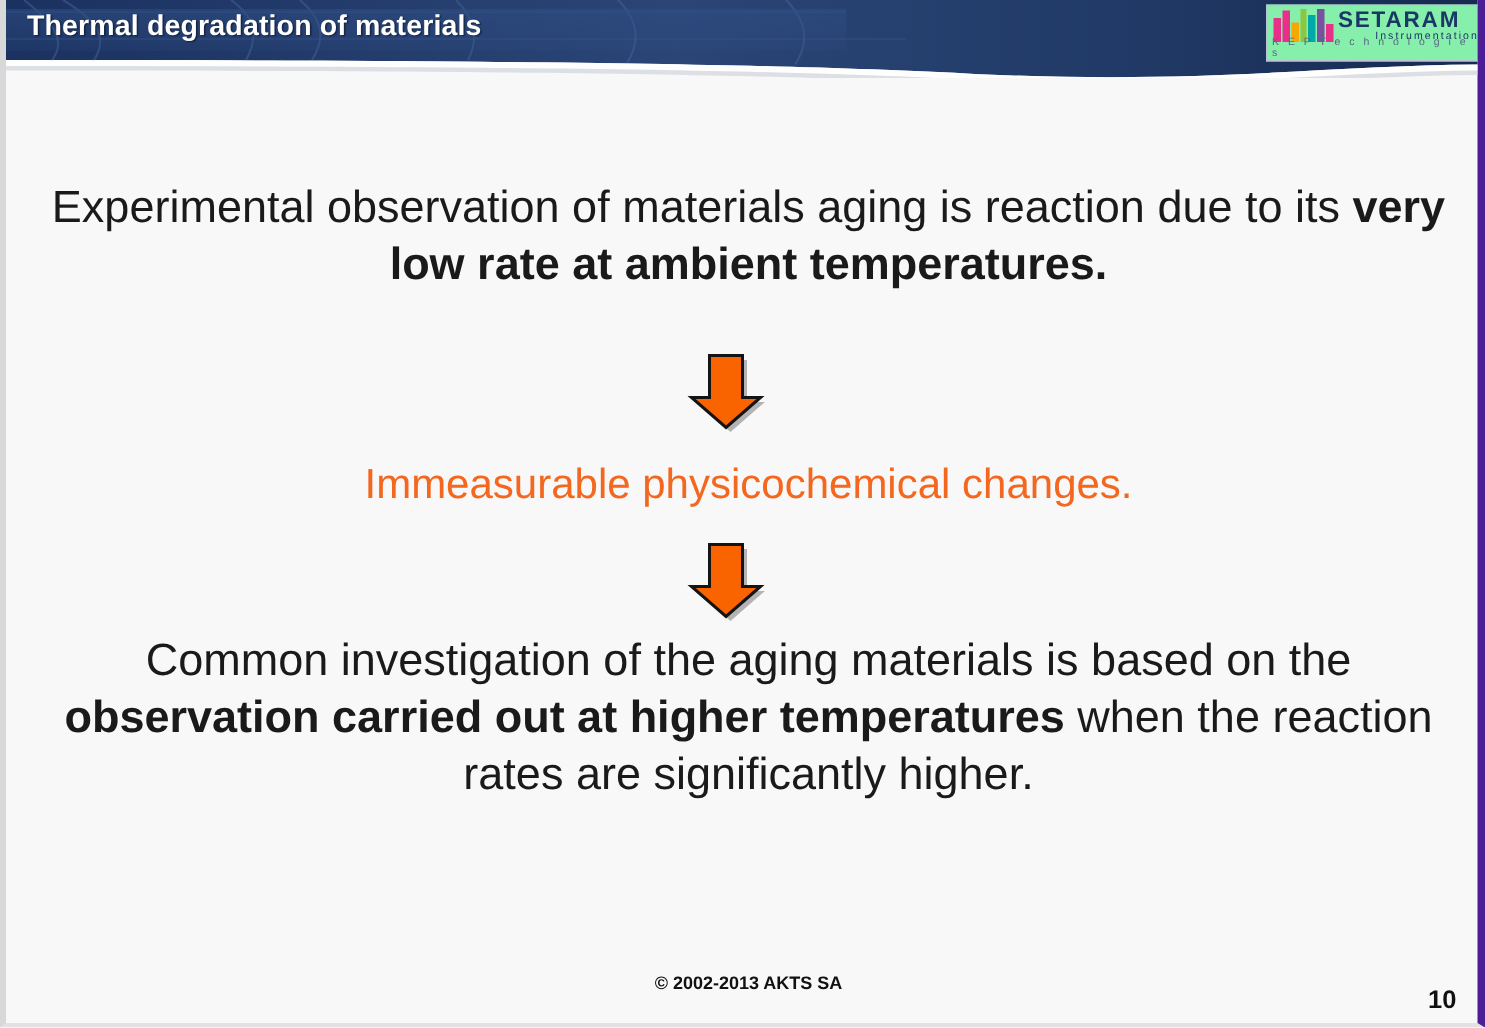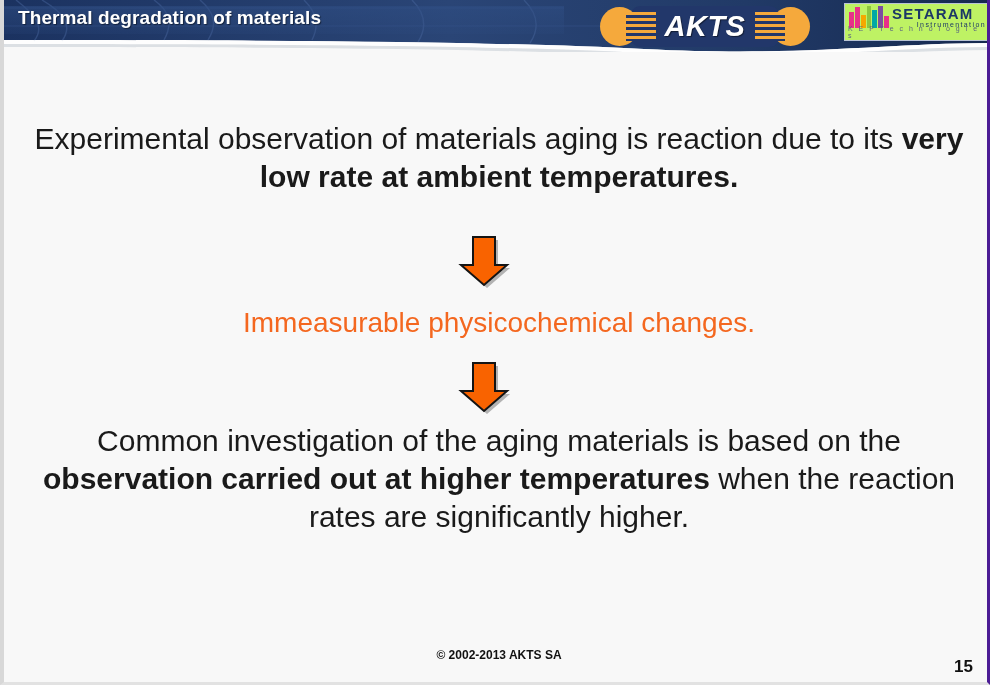--- a/index.html
+++ b/index.html
@@ -17,21 +17,21 @@
 
   
   #slide {
     position: absolute;
     left: 0; top: 0;
     width: 990px;
     height: 685px;
     background: #f8f8f8;
     box-sizing: border-box;
     border-left: 4px solid #d8d8d8;
-    border-right: 3px solid #4c1d95;
+    border-right: 5px solid #4c1d95;
     border-bottom: 3px solid #e2e2e2;
     overflow: hidden;
   }
 
   
   #header-band {
     position: absolute;
     left: 0; top: 0;
     width: 990px;
     height: 52px;
@@ -110,21 +110,21 @@
     text-shadow: 1px 1px 1px rgba(0,0,0,0.5);
   }
 
   
   #setaram-logo {
     position: absolute;
     left: 840px;
     top: 3px;
     width: 146px;
     height: 38px;
-    background: #bef264;
+    background: #86efac;
     border: 1px solid #b9c4d4;
     box-sizing: border-box;
     z-index: 7;
   }
   #setaram-top {
     position: absolute;
     left: 2px; top: 2px;
     width: 140px;
     height: 24px;
     display: flex;
@@ -293,28 +293,20 @@
 
       <path d="M0,40 C360,40 520,43 640,49 C800,57 880,43 990,43 L990,47
                C880,47 800,61 640,53 C520,47 360,44 0,44 Z" fill="#ffffff" opacity="0.85"></path>
       <path d="M0,44 C360,44 520,47 640,53 C800,61 880,47 990,47 L990,50
                C880,50 800,63 640,56 C520,50 360,47 0,47 Z" fill="#d5d9de" opacity="0.8"></path>
     </svg>
 
     <div id="header-title">Thermal degradation of materials</div>
   </div>
 
-  <div id="akts-logo">
-    <div class="akts-plate"></div>
-    <div class="akts-disc left"></div>
-    <div class="akts-disc right"></div>
-    <div class="akts-stripes left"></div>
-    <div class="akts-stripes right"></div>
-    <div class="akts-word">AKTS</div>
-  </div>
 
   <div id="setaram-logo">
     <div id="setaram-top">
       <div id="setaram-bars">
         <i style="height:16px;background:#E8308A"></i>
         <i style="height:21px;background:#E8308A"></i>
         <i style="height:13px;background:#F5A800"></i>
         <i style="height:22px;background:#8DC63F"></i>
         <i style="height:18px;background:#00A9A5"></i>
         <i style="height:22px;background:#7B4FA0"></i>
@@ -351,15 +343,15 @@
     </svg>
 
     <div id="para-conclusion" class="para">
       <span>Common investigation of the aging materials is based on the </span><b>observation carried out at higher temperatures</b><span> when the reaction rates are significantly higher.</span>
     </div>
 
   </div>
 
   <div id="copyright">© 2002-2013 AKTS SA</div>
 
-  <div id="page-number">15</div>
+  <div id="page-number">10</div>
 
 </div>
 
 </body></html>

